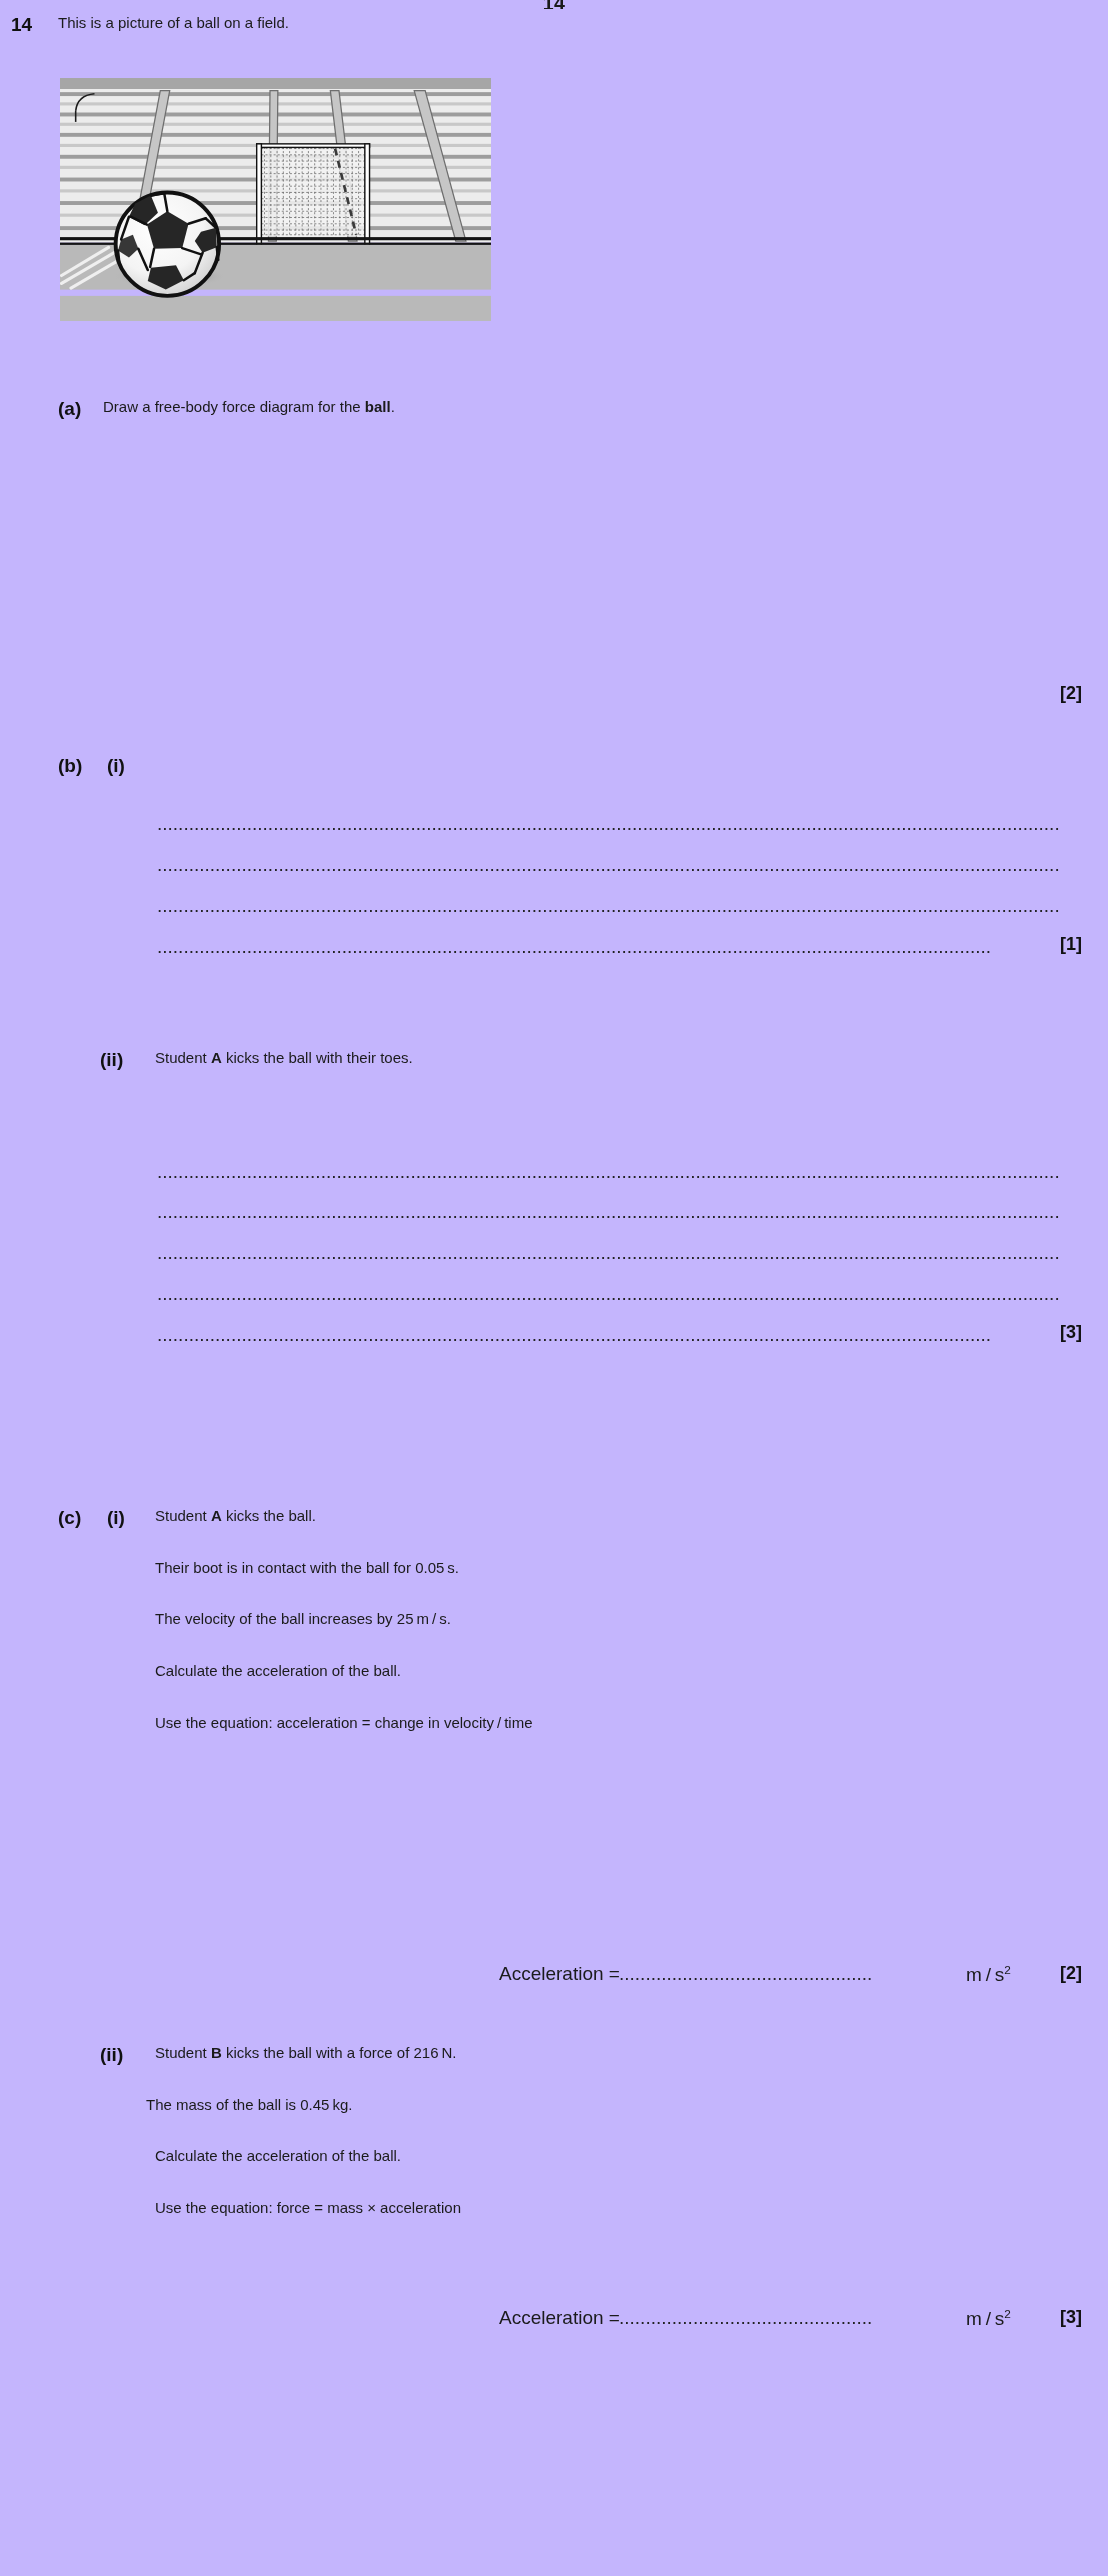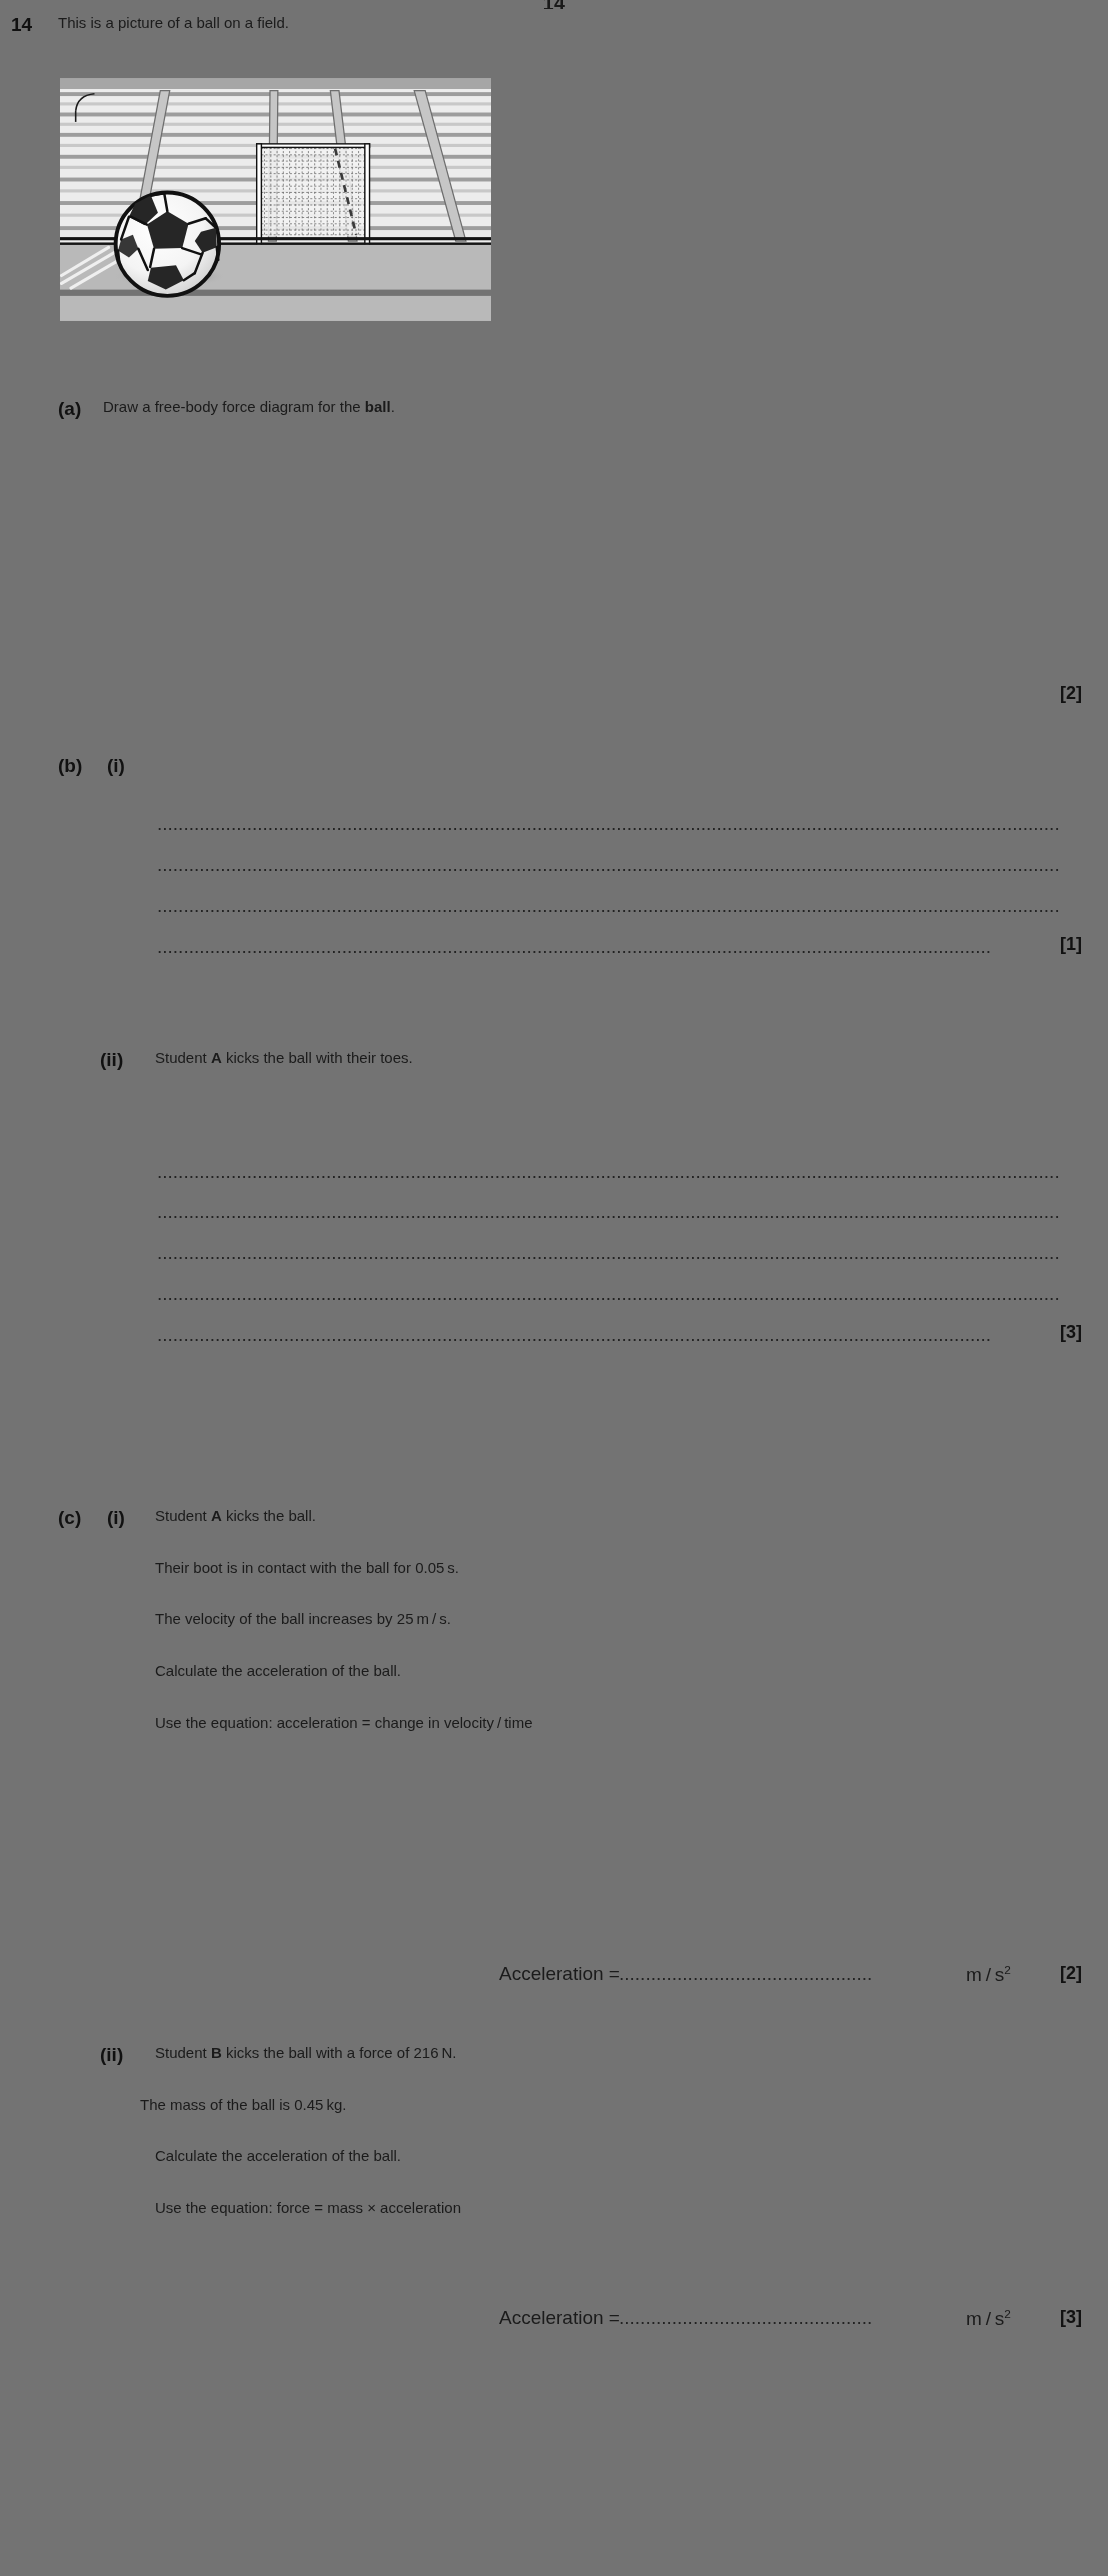--- a/index.html
+++ b/index.html
@@ -10,21 +10,21 @@
   body {
     font-family: "Liberation Sans", sans-serif;
     color: #1a1a1a;
     -webkit-font-smoothing: antialiased;
   }
   .page {
     position: relative;
     width: 1108px;
     height: 2576px;
     margin: 0 auto;
-    background: #737373;
+    background: #c4b5fd;
     overflow: hidden;
   }
 
   
   .folio {
     position: absolute;
     left: 0;
     width: 1108px;
     text-align: center;
     font-size: 19.6px;
@@ -300,21 +300,21 @@
   <div class="ansdots" style="left:619px; top:1963px; width:340px;">................................................</div>
   <div class="anslabel" style="left:966px; top:1963px;">
     <span>m / s</span><sup>2</sup>
   </div>
   <div class="marks" style="left:1060px; top:1963px;">[2]</div>
 
   <div class="plabel" style="left:100px; top:2044px;">(ii)</div>
   <div class="ptext" style="left:155px; top:2044px;">
     <span>Student </span><b>B</b><span> kicks the ball with a force of 216 N.</span>
   </div>
-  <div class="ptext" style="left:140px; top:2096px;text-align:center;">The mass of the ball is 0.45 kg.</div>
+  <div class="ptext" style="left:146px; top:2096px;text-align:center;">The mass of the ball is 0.45 kg.</div>
   <div class="ptext" style="left:155px; top:2147px;">Calculate the acceleration of the ball.</div>
   <div class="ptext" style="left:155px; top:2199px;">Use the equation: force = mass × acceleration</div>
 
   <div class="anslabel" style="left:499px; top:2307px;">Acceleration =</div>
   <div class="ansdots" style="left:619px; top:2307px; width:340px;">................................................</div>
   <div class="anslabel" style="left:966px; top:2307px;">
     <span>m / s</span><sup>2</sup>
   </div>
   <div class="marks" style="left:1060px; top:2307px;">[3]</div>
 

